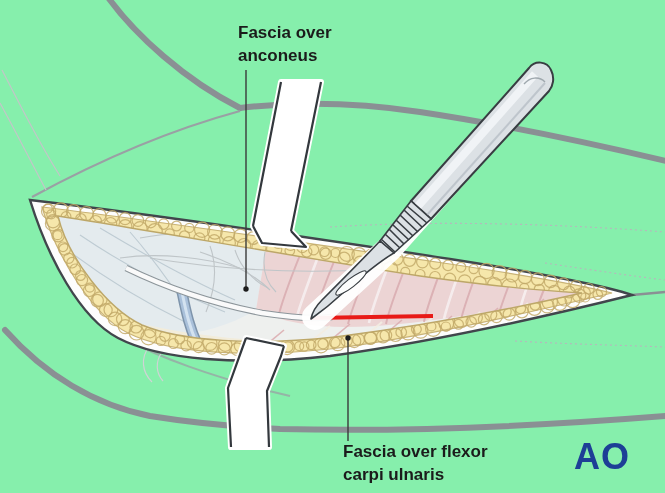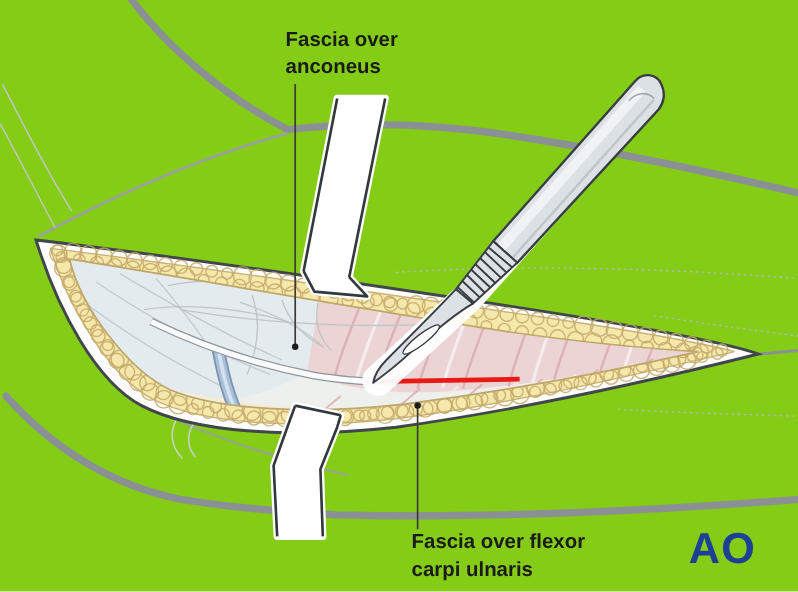--- a/index.html
+++ b/index.html
@@ -1,16 +1,16 @@
 <!DOCTYPE html>
 <html><head>
 <meta charset="utf-8">
 <style>
   html,body{margin:0;padding:0;background:#ffffff;}
-  .stage{position:relative;width:665px;height:493px;background:#84cc16;overflow:hidden;
+  .stage{position:relative;width:665px;height:493px;background:#86efac;overflow:hidden;
          font-family:"Liberation Sans",sans-serif;}
   svg{display:block;}
   .lbl{font-family:"Liberation Sans",sans-serif;font-size:17px;font-weight:700;fill:#1b1b1b;}
   .logo-txt{font-family:"Liberation Sans",sans-serif;font-size:36px;font-weight:700;letter-spacing:1px;}
   #fat-lobules circle{fill:none;stroke:#c3aa6a;stroke-width:1.2;opacity:.85;}
 </style>
 </head>
 <body>
 
 <div class="stage">

